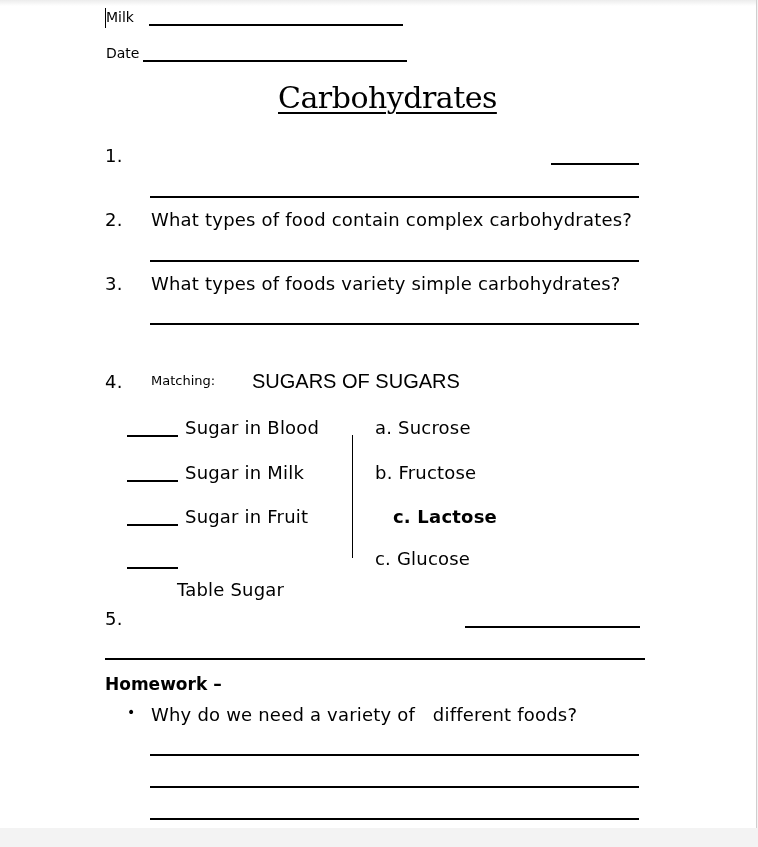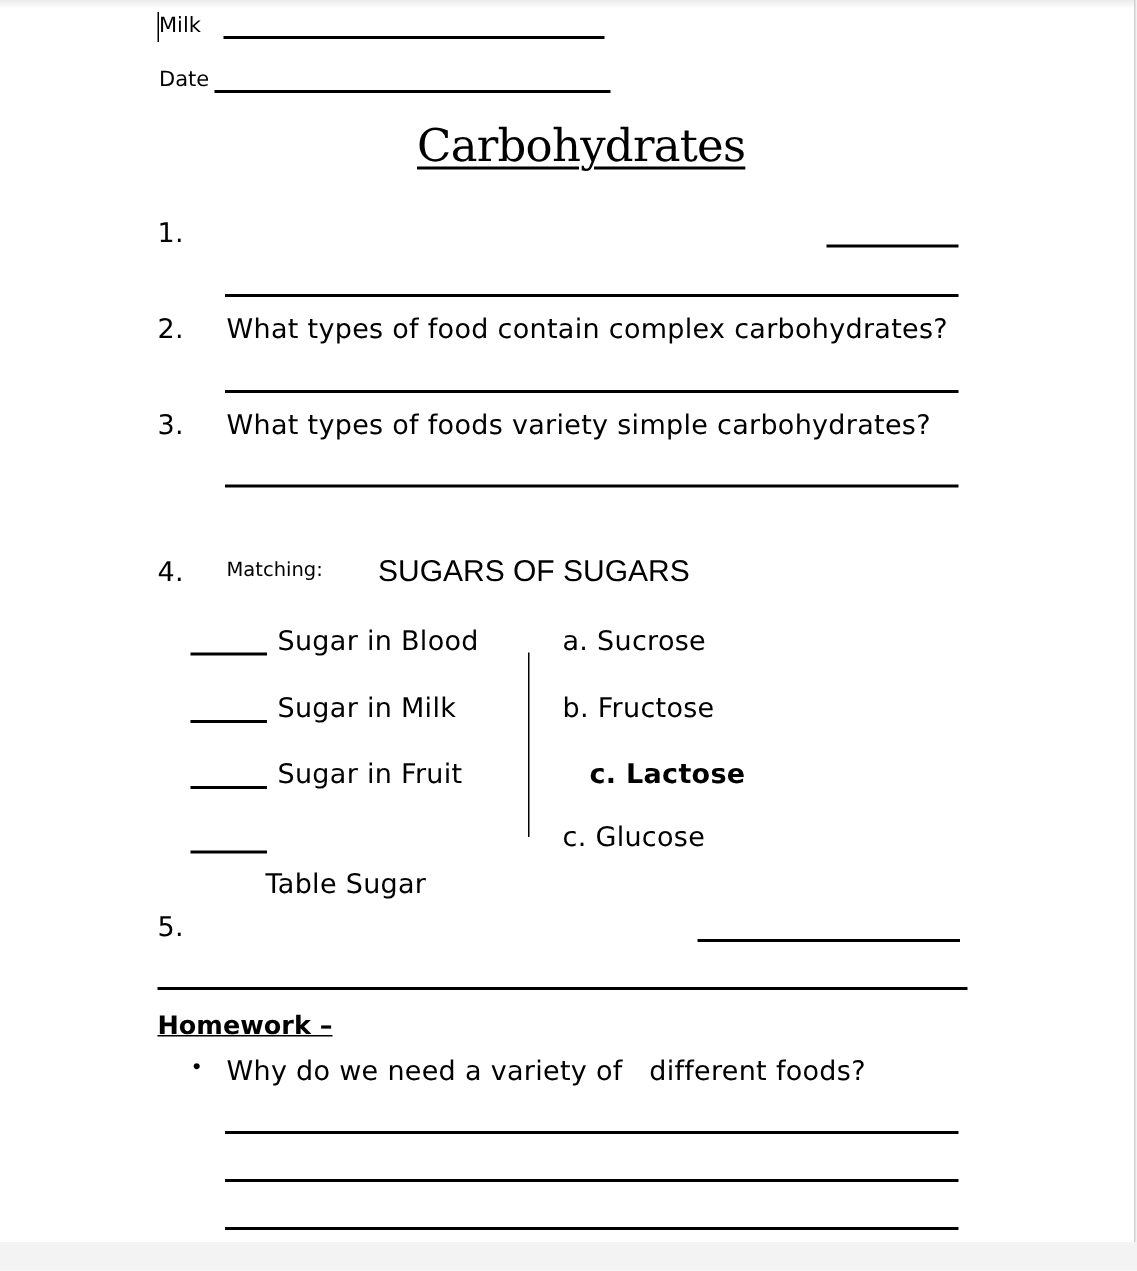--- a/index.html
+++ b/index.html
@@ -70,19 +70,19 @@
 
   <div class="abs q" style="left:375px; top:417px;">a. Sucrose</div>
   <div class="abs q" style="left:375px; top:462px;">b. Fructose</div>
   <div class="abs q" style="left:393px; top:506px;font-weight:bold;">c. Lactose</div>
   <div class="abs q" style="left:375px; top:548px;">c. Glucose</div>
 
   <div class="abs q" style="left:105px; top:608px;">5.</div>
   <div class="line" style="left:465px; top:626px; width:175px;"></div>
   <div class="line" style="left:105px; top:658px; width:540px;"></div>
 
-  <div class="abs bold" style="left:105px; top:674px; font-size:17px;text-decoration:underline;">Homework –</div>
+  <div class="abs bold" style="left:105px; top:674px; font-size:17px;">Homework –</div>
   <div class="abs q" style="left:127px; top:704px; font-size:14px;">•</div>
   <div class="abs q" style="left:151px; top:704px; white-space:pre;">Why do we need a variety of   different foods?</div>
   <div class="line" style="left:150px; top:754px; width:489px;"></div>
   <div class="line" style="left:150px; top:786px; width:489px;"></div>
   <div class="line" style="left:150px; top:818px; width:489px;"></div>
 </div>
 
 </body></html>

